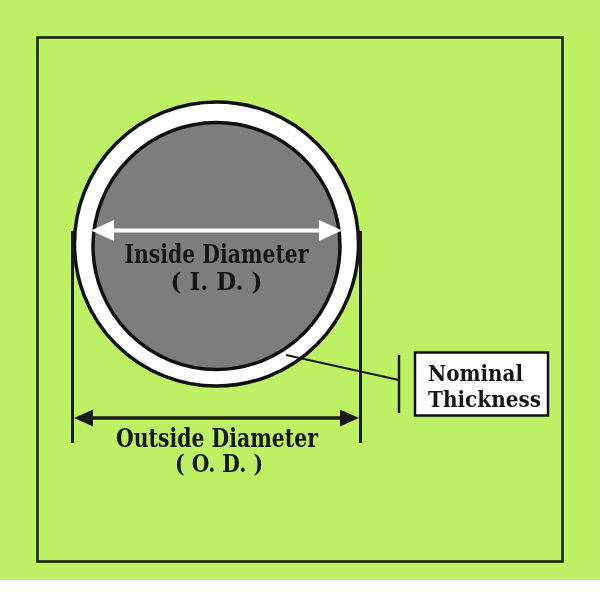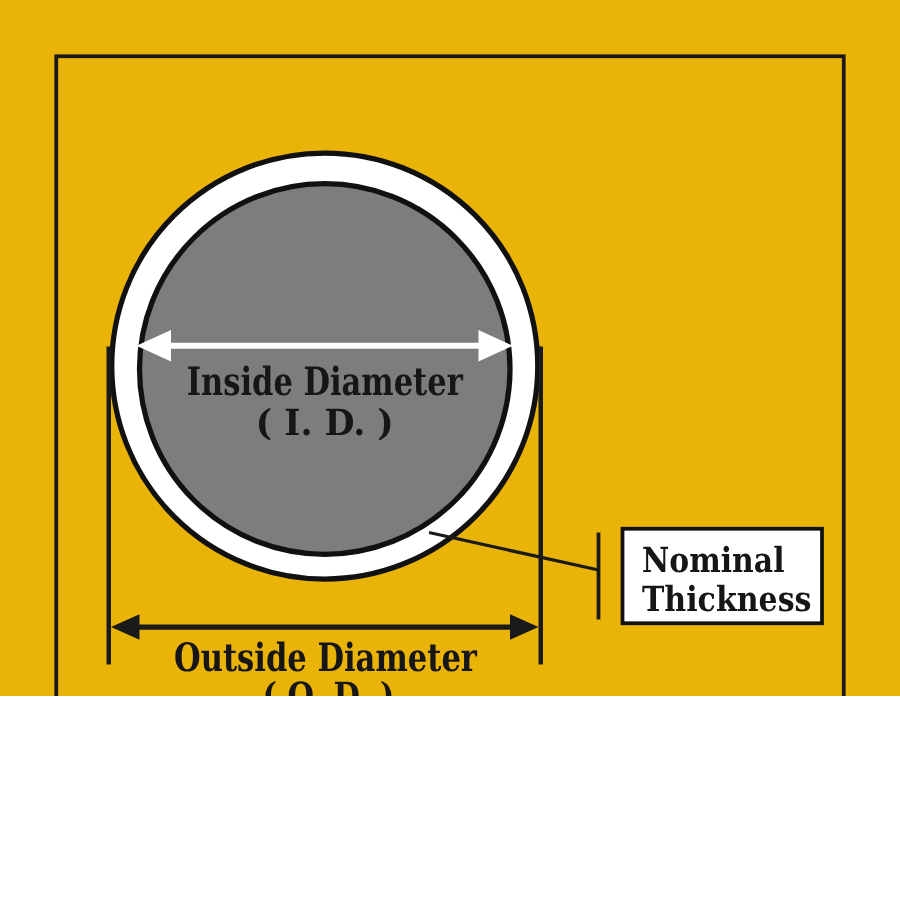--- a/index.html
+++ b/index.html
@@ -6,22 +6,22 @@
     margin: 0;
     padding: 0;
     width: 600px;
     height: 600px;
     background: #ffffff;
     font-family: "DejaVu Serif", "Liberation Serif", serif;
   }
   .stage {
     position: relative;
     width: 600px;
-    height: 464px;
-    background: #eab308;
+    height: 580px;
+    background: #bef264;
     overflow: hidden;
   }
   svg { display: block; }
   text {
     font-family: "DejaVu Serif", "Liberation Serif", serif;
     font-weight: bold;
     fill: #161616;
   }
 </style>
 </head>

